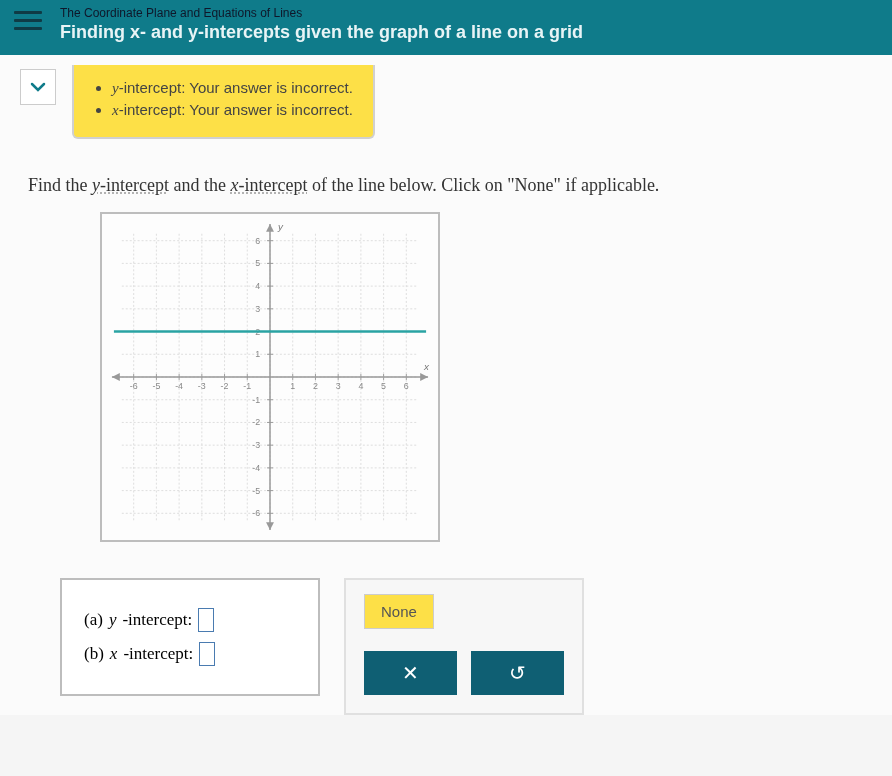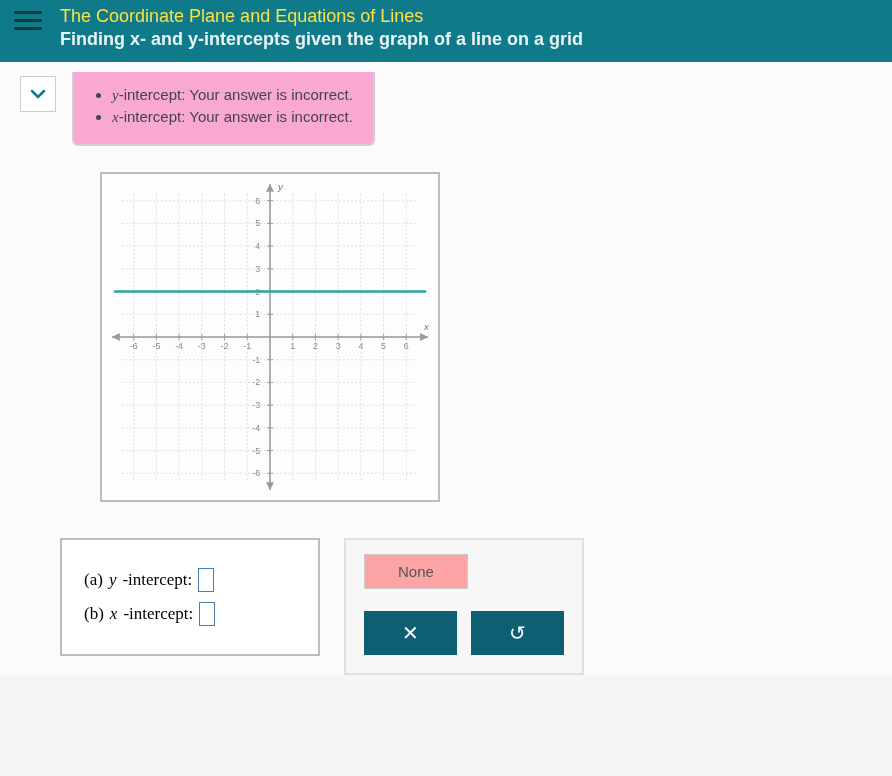--- a/index.html
+++ b/index.html
@@ -23,32 +23,32 @@
       top: 6px;
       width: 28px;
       height: 28px;
       display: flex;
       flex-direction: column;
       justify-content: center;
       gap: 5px;
       cursor: pointer;
     }
     .hamburger span { display: block; height: 3px; background: #0f3b45; border-radius: 1px; }
-    .breadcrumb { font-size: 18px; color: #fde047; margin-bottom: 2px; }
+    .breadcrumb { font-size: 12px; color: #0f172a; margin-bottom: 2px; }
     .header-title { font-size: 18px; font-weight: 700; }
     .content { background: #fbfbfb; padding: 0; }
     .feedback-row { display: flex; align-items: flex-start; padding: 10px 20px 20px 20px; gap: 16px; }
     .chevron-btn {
       width: 36px; height: 36px; background: #fff; border: 1px solid #ccc;
       display: flex; align-items: center; justify-content: center; cursor: pointer;
       margin-top: 4px;
     }
     .feedback-box {
       border: 2px solid #d0d0d0; border-top: none; border-radius: 0 0 6px 6px;
-      padding: 10px 20px 14px 20px; background: #f9a8d4; font-size: 15px; color: #444;
+      padding: 10px 20px 14px 20px; background: #fde047; font-size: 15px; color: #444;
     }
     .feedback-box ul { list-style: disc; padding-left: 18px; }
     .feedback-box li { margin: 4px 0; }
     .question {
       font-size: 18px; color: #333; padding: 16px 28px 10px 28px;
       font-family: Georgia, 'Times New Roman', serif;
     }
     .math-i { font-style: italic; font-family: Georgia, serif; }
     .ul-term { text-decoration: underline dotted #aaa; text-underline-offset: 2px; }
     .graph-wrap { margin: 6px 0 0 100px; }
@@ -61,21 +61,21 @@
     }
     .answer-box .line { display: flex; align-items: center; gap: 6px; margin: 10px 0; }
     .input-cell {
       display: inline-block; width: 16px; height: 24px; border: 1.5px solid #4a7bb0;
       background: #fff; vertical-align: middle;
     }
     .controls-box {
       border: 2px solid #e0e0e0; background: #f7f7f7; padding: 14px 18px 18px 18px; min-width: 240px;
     }
     .none-btn {
-      background: #fca5a5; border: 1px solid #ccc; padding: 8px 33px; font-size: 15px; cursor: pointer;
+      background: #fde047; border: 1px solid #ccc; padding: 8px 16px; font-size: 15px; cursor: pointer;
       display: inline-block; color: #555;
     }
     .btn-row { display: flex; gap: 14px; margin-top: 22px; }
     .action-btn {
       flex: 1; background: #0f5f73; color: #fff; border: none; height: 44px;
       display: flex; align-items: center; justify-content: center; cursor: pointer; font-size: 20px;
     }
     .teal-strip { position: absolute; top: 0; right: 0; width: 18px; height: 8px; background: #0fa89c; }
   </style>
 </head>
@@ -102,20 +102,23 @@
         </svg>
     </div>
     <div class="feedback-box">
       <ul>
         <li><span class="math-i">y</span><span>-intercept: Your answer is incorrect.</span></li>
         <li><span class="math-i">x</span><span>-intercept: Your answer is incorrect.</span></li>
       </ul>
     </div>
   </div>
 
+  <div class="question">
+    <span>Find the </span><span class="ul-term"><span class="math-i">y</span><span>-intercept</span></span><span> and the </span><span class="ul-term"><span class="math-i">x</span><span>-intercept</span></span><span> of the line below. Click on "None" if applicable.</span>
+  </div>
 
   <div class="graph-wrap">
     <div class="graph-box">
       <svg class="grid" viewBox="0 0 340 330">
         <g id="gridlines">
             <line x1="32" x2="32" y1="20" y2="310" stroke="#ddd" stroke-dasharray="2,2"></line>
             <line x1="32" x2="32" y1="162" y2="168" stroke="#999"></line>
             <line x1="55" x2="55" y1="20" y2="310" stroke="#ddd" stroke-dasharray="2,2"></line>
             <line x1="55" x2="55" y1="162" y2="168" stroke="#999"></line>
             <line x1="78" x2="78" y1="20" y2="310" stroke="#ddd" stroke-dasharray="2,2"></line>

